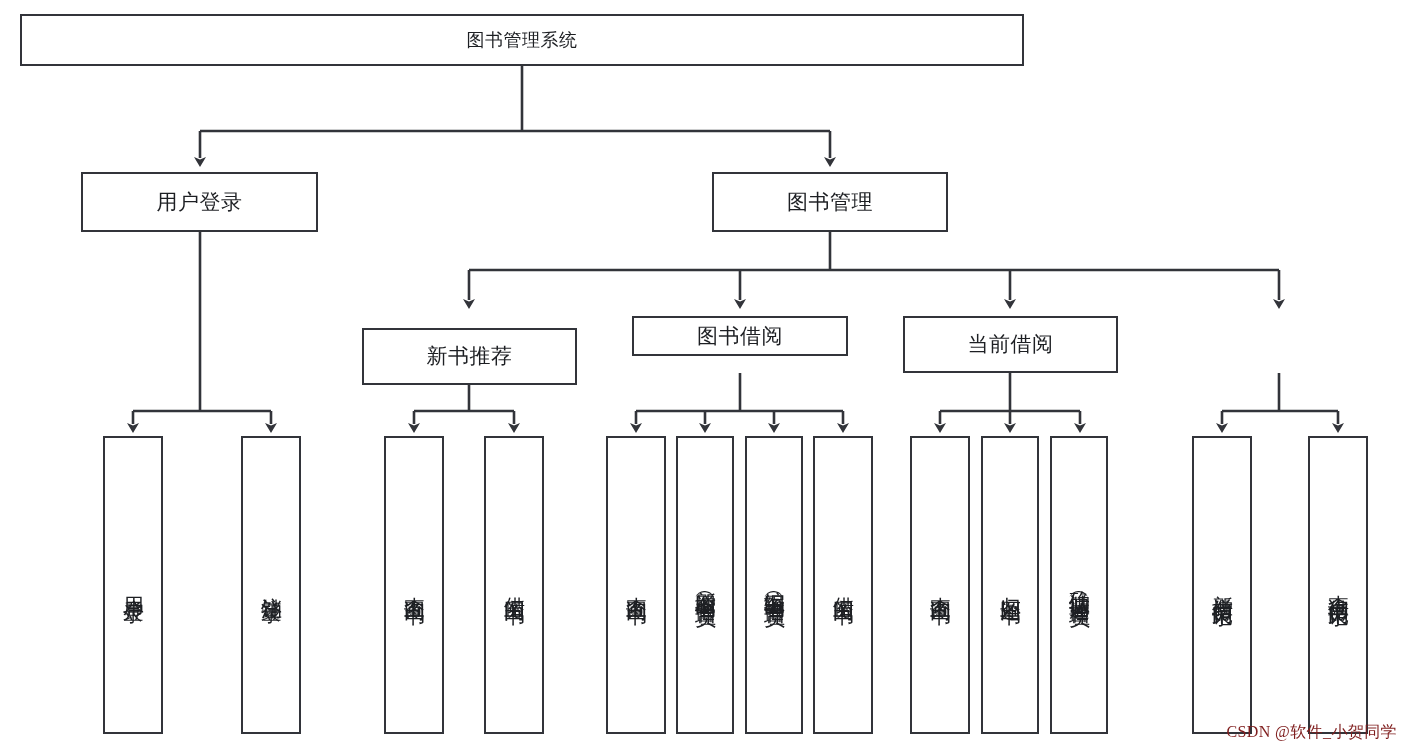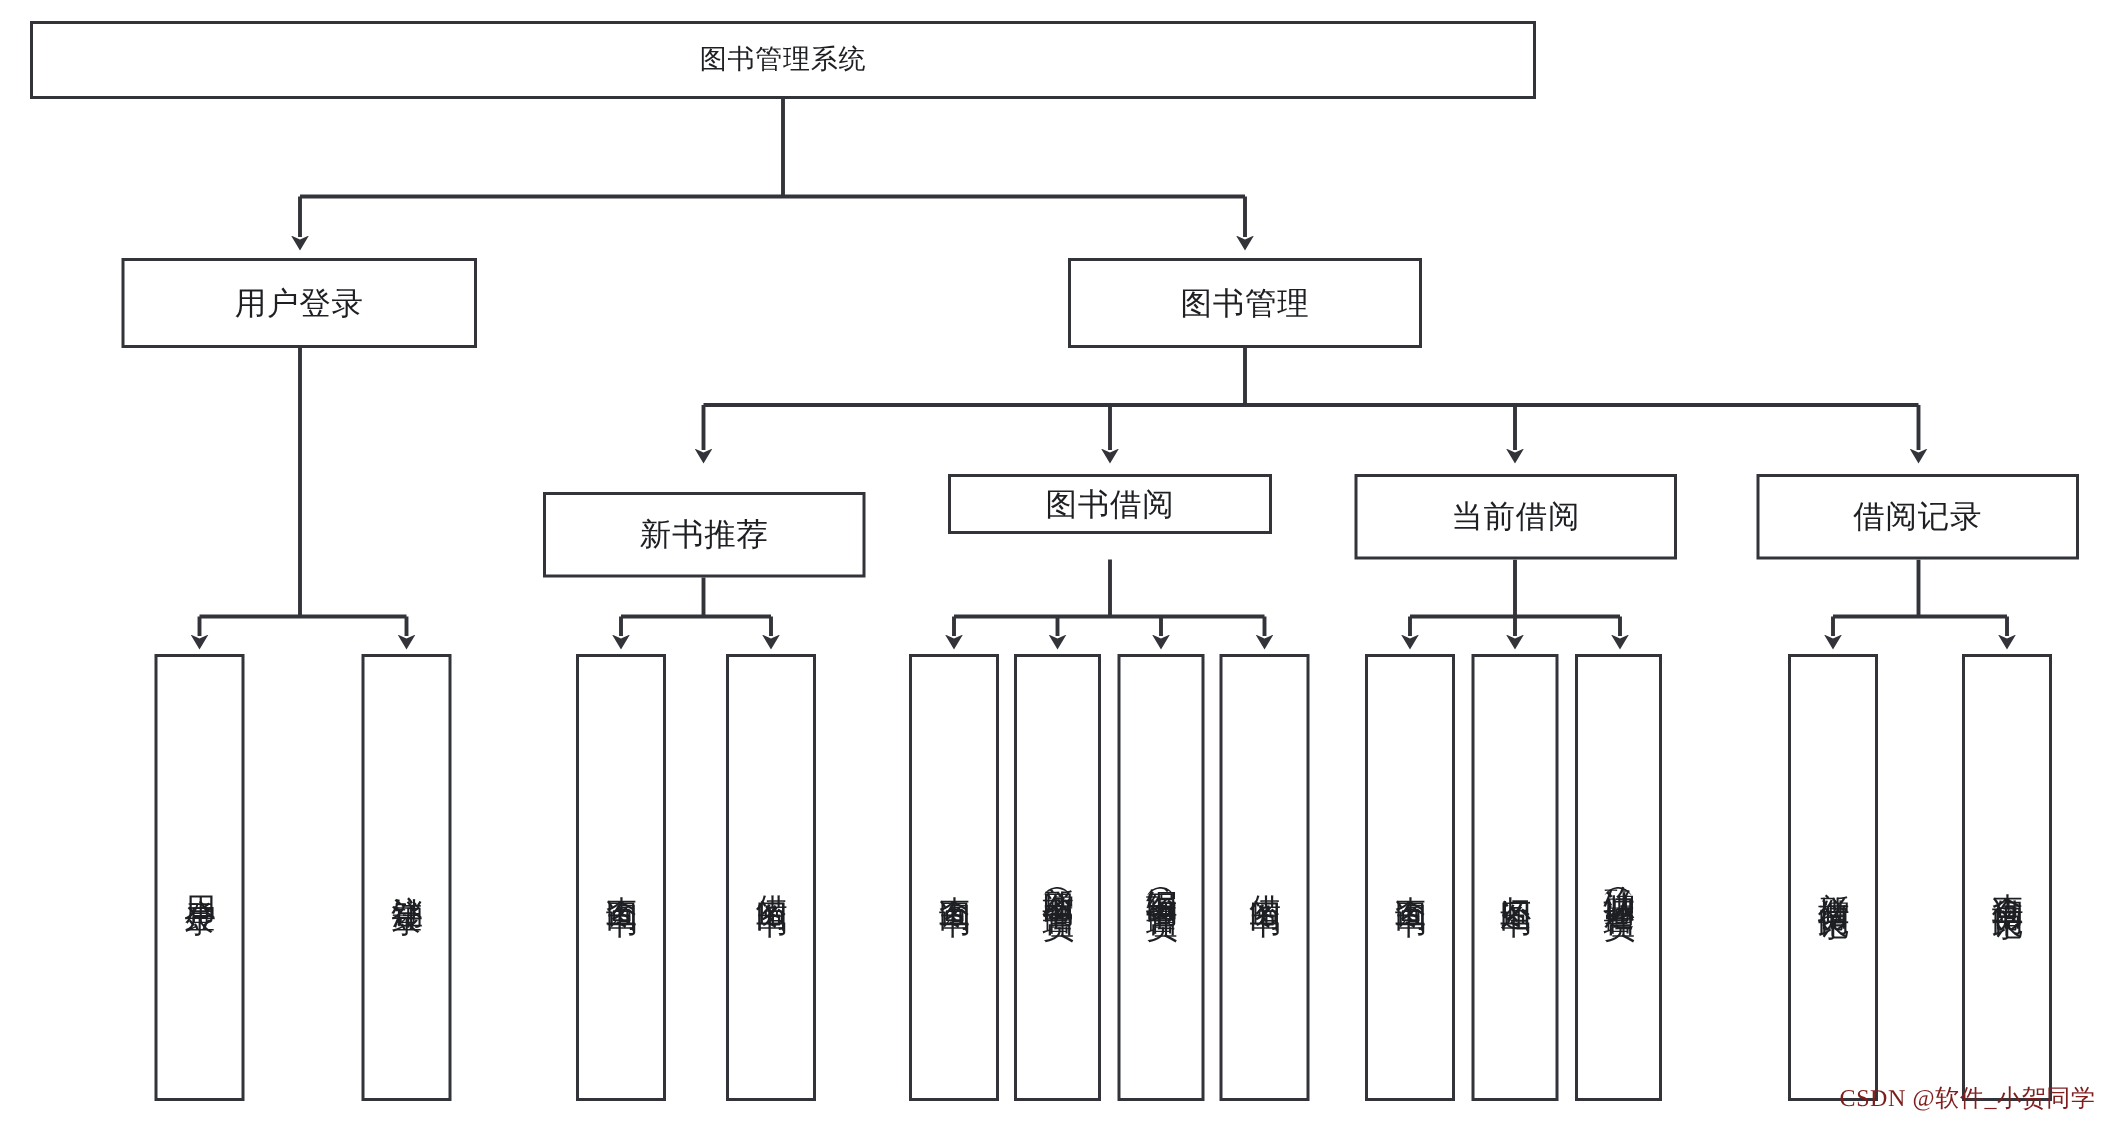--- a/index.html
+++ b/index.html
@@ -145,23 +145,20 @@
 
   <div class="node horiz" style="left:362px; top:328px; width:215px; height:57px;">
     <span class="node-label">新书推荐</span>
   </div>
   <div class="node horiz" style="left:632px; top:316px; width:216px; height:40px;">
     <span class="node-label">图书借阅</span>
   </div>
   <div class="node horiz" style="left:903px; top:316px; width:215px; height:57px;">
     <span class="node-label">当前借阅</span>
   </div>
-  <div class="node horiz" style="left:1171px; top:316px; width:215px; height:57px;">
-    <span class="node-label">借阅记录</span>
-  </div>
 
   <div class="node vert" style="left:103px; top:436px; width:60px; height:298px;">
     <span class="node-label">用户登录</span>
   </div>
   <div class="node vert" style="left:241px; top:436px; width:60px; height:298px;">
     <span class="node-label">注销登录</span>
   </div>
 
   <div class="node vert" style="left:384px; top:436px; width:60px; height:298px;">
     <span class="node-label">查询图书</span>

